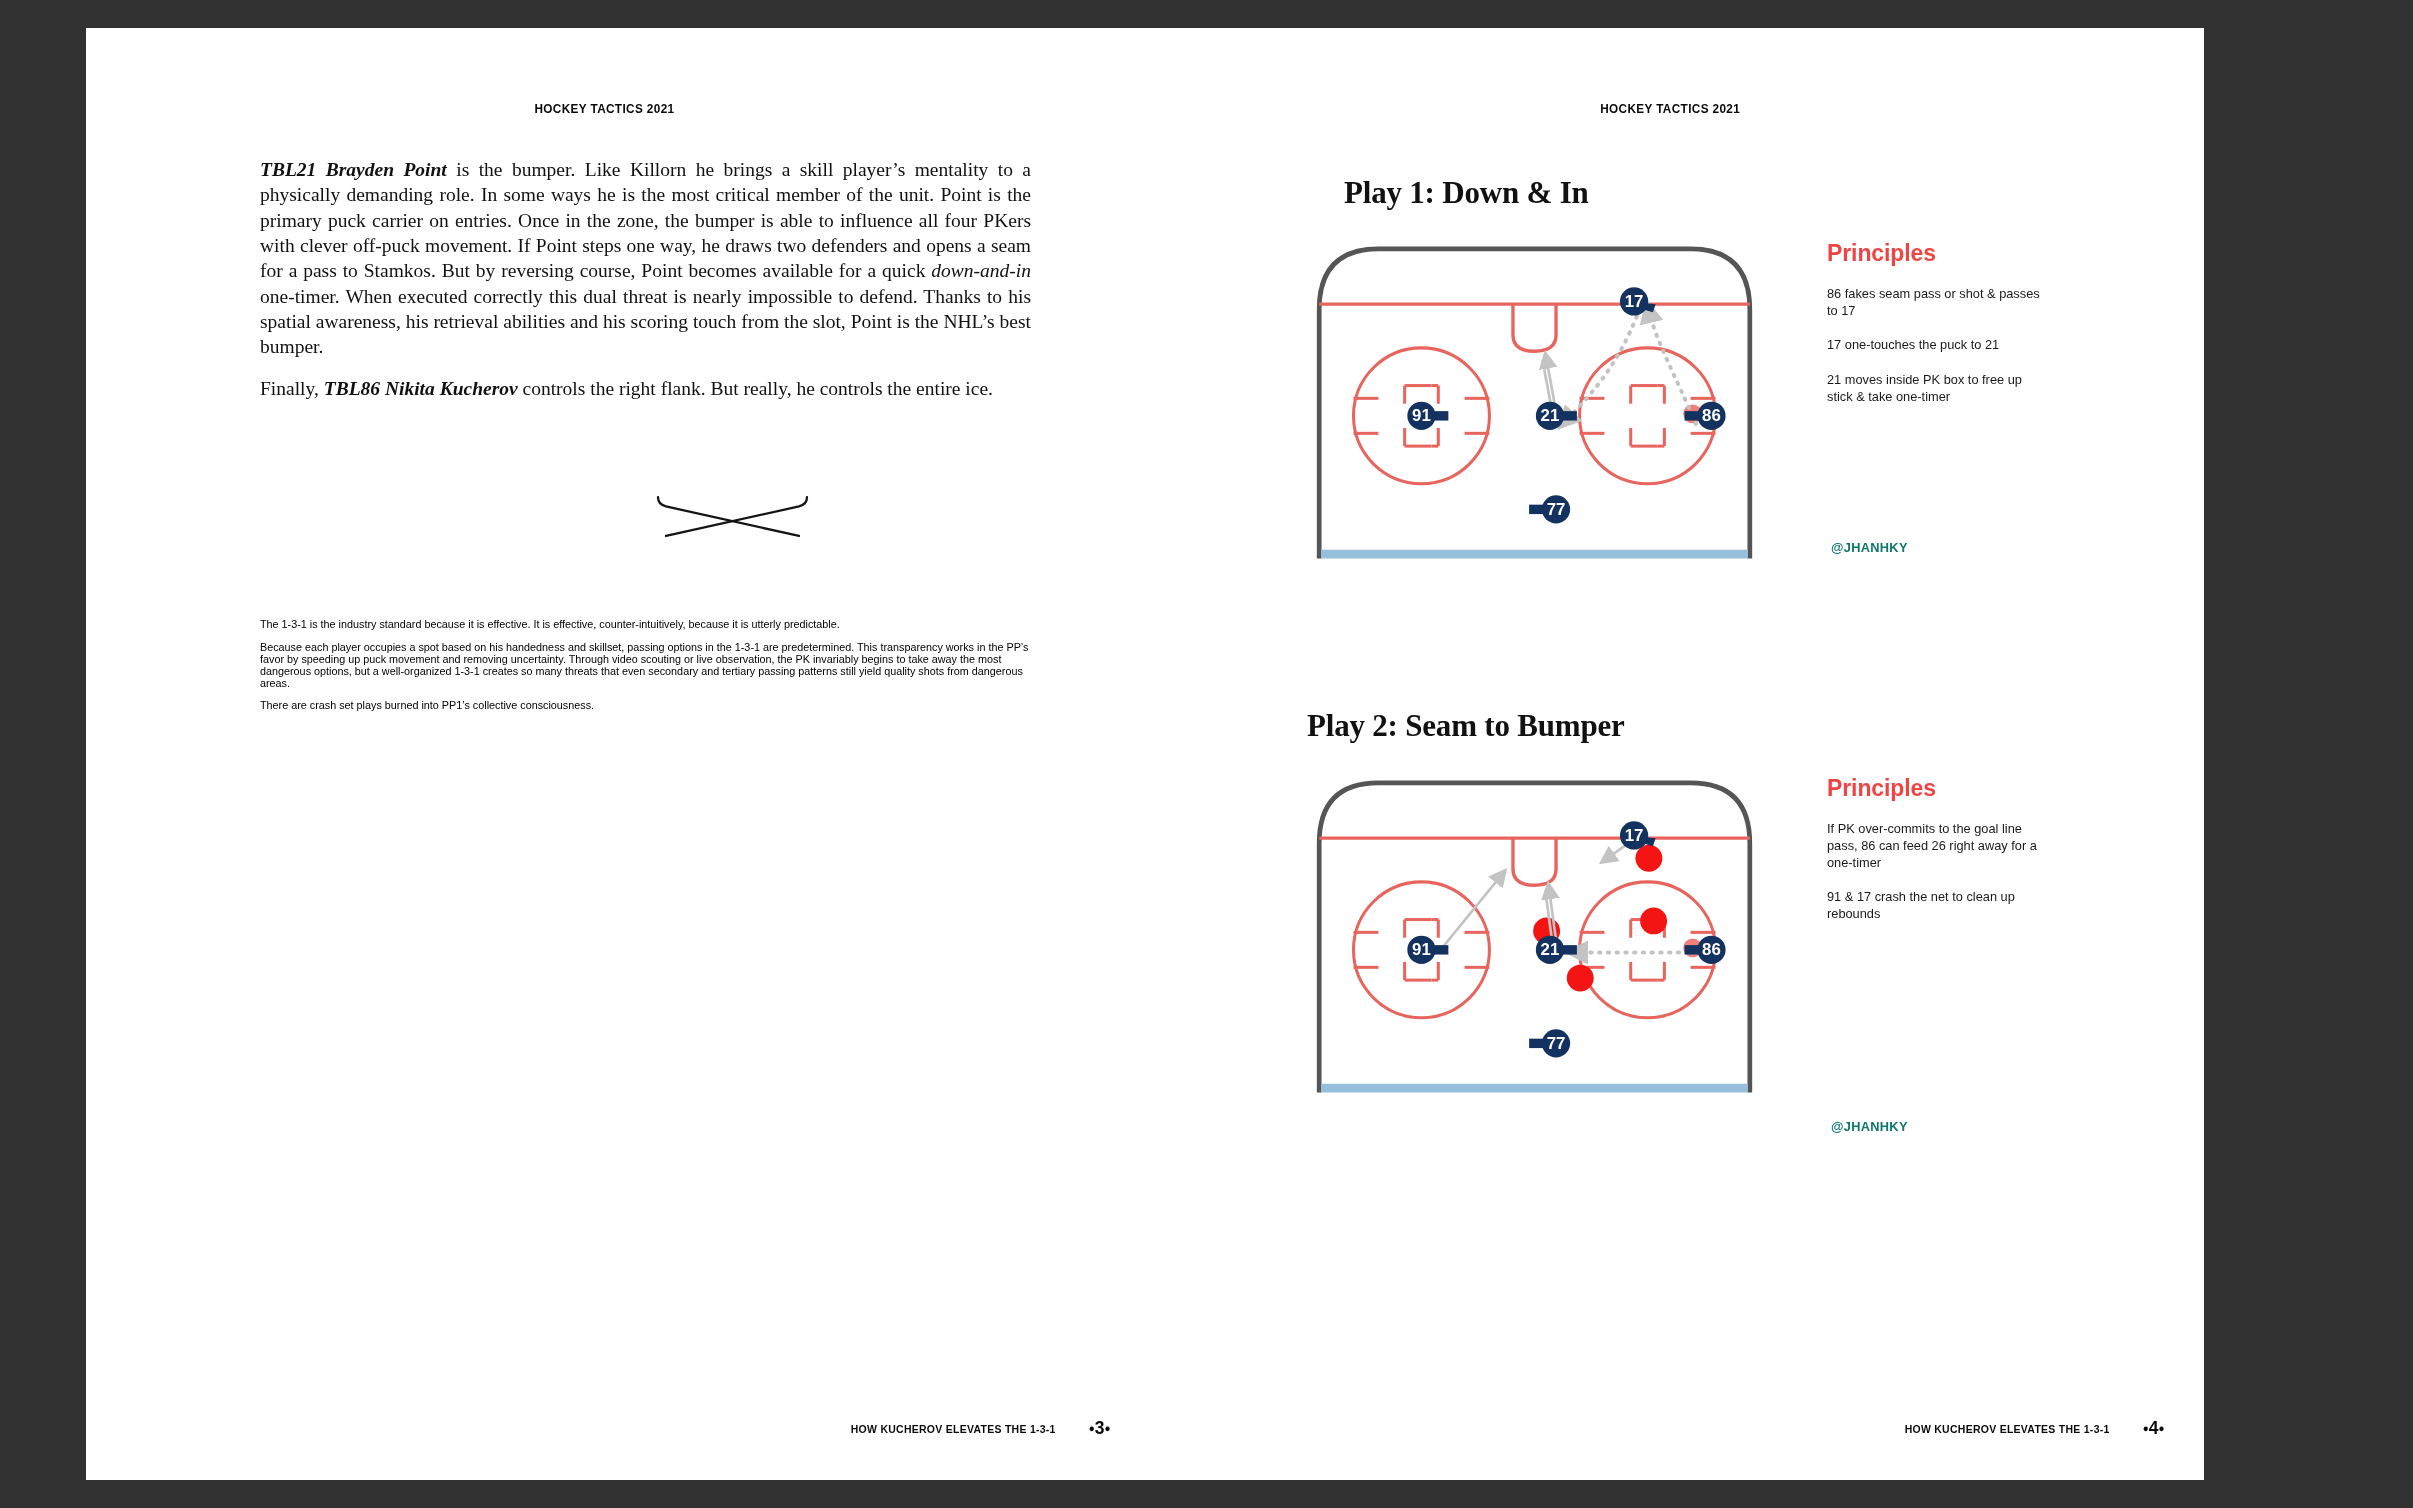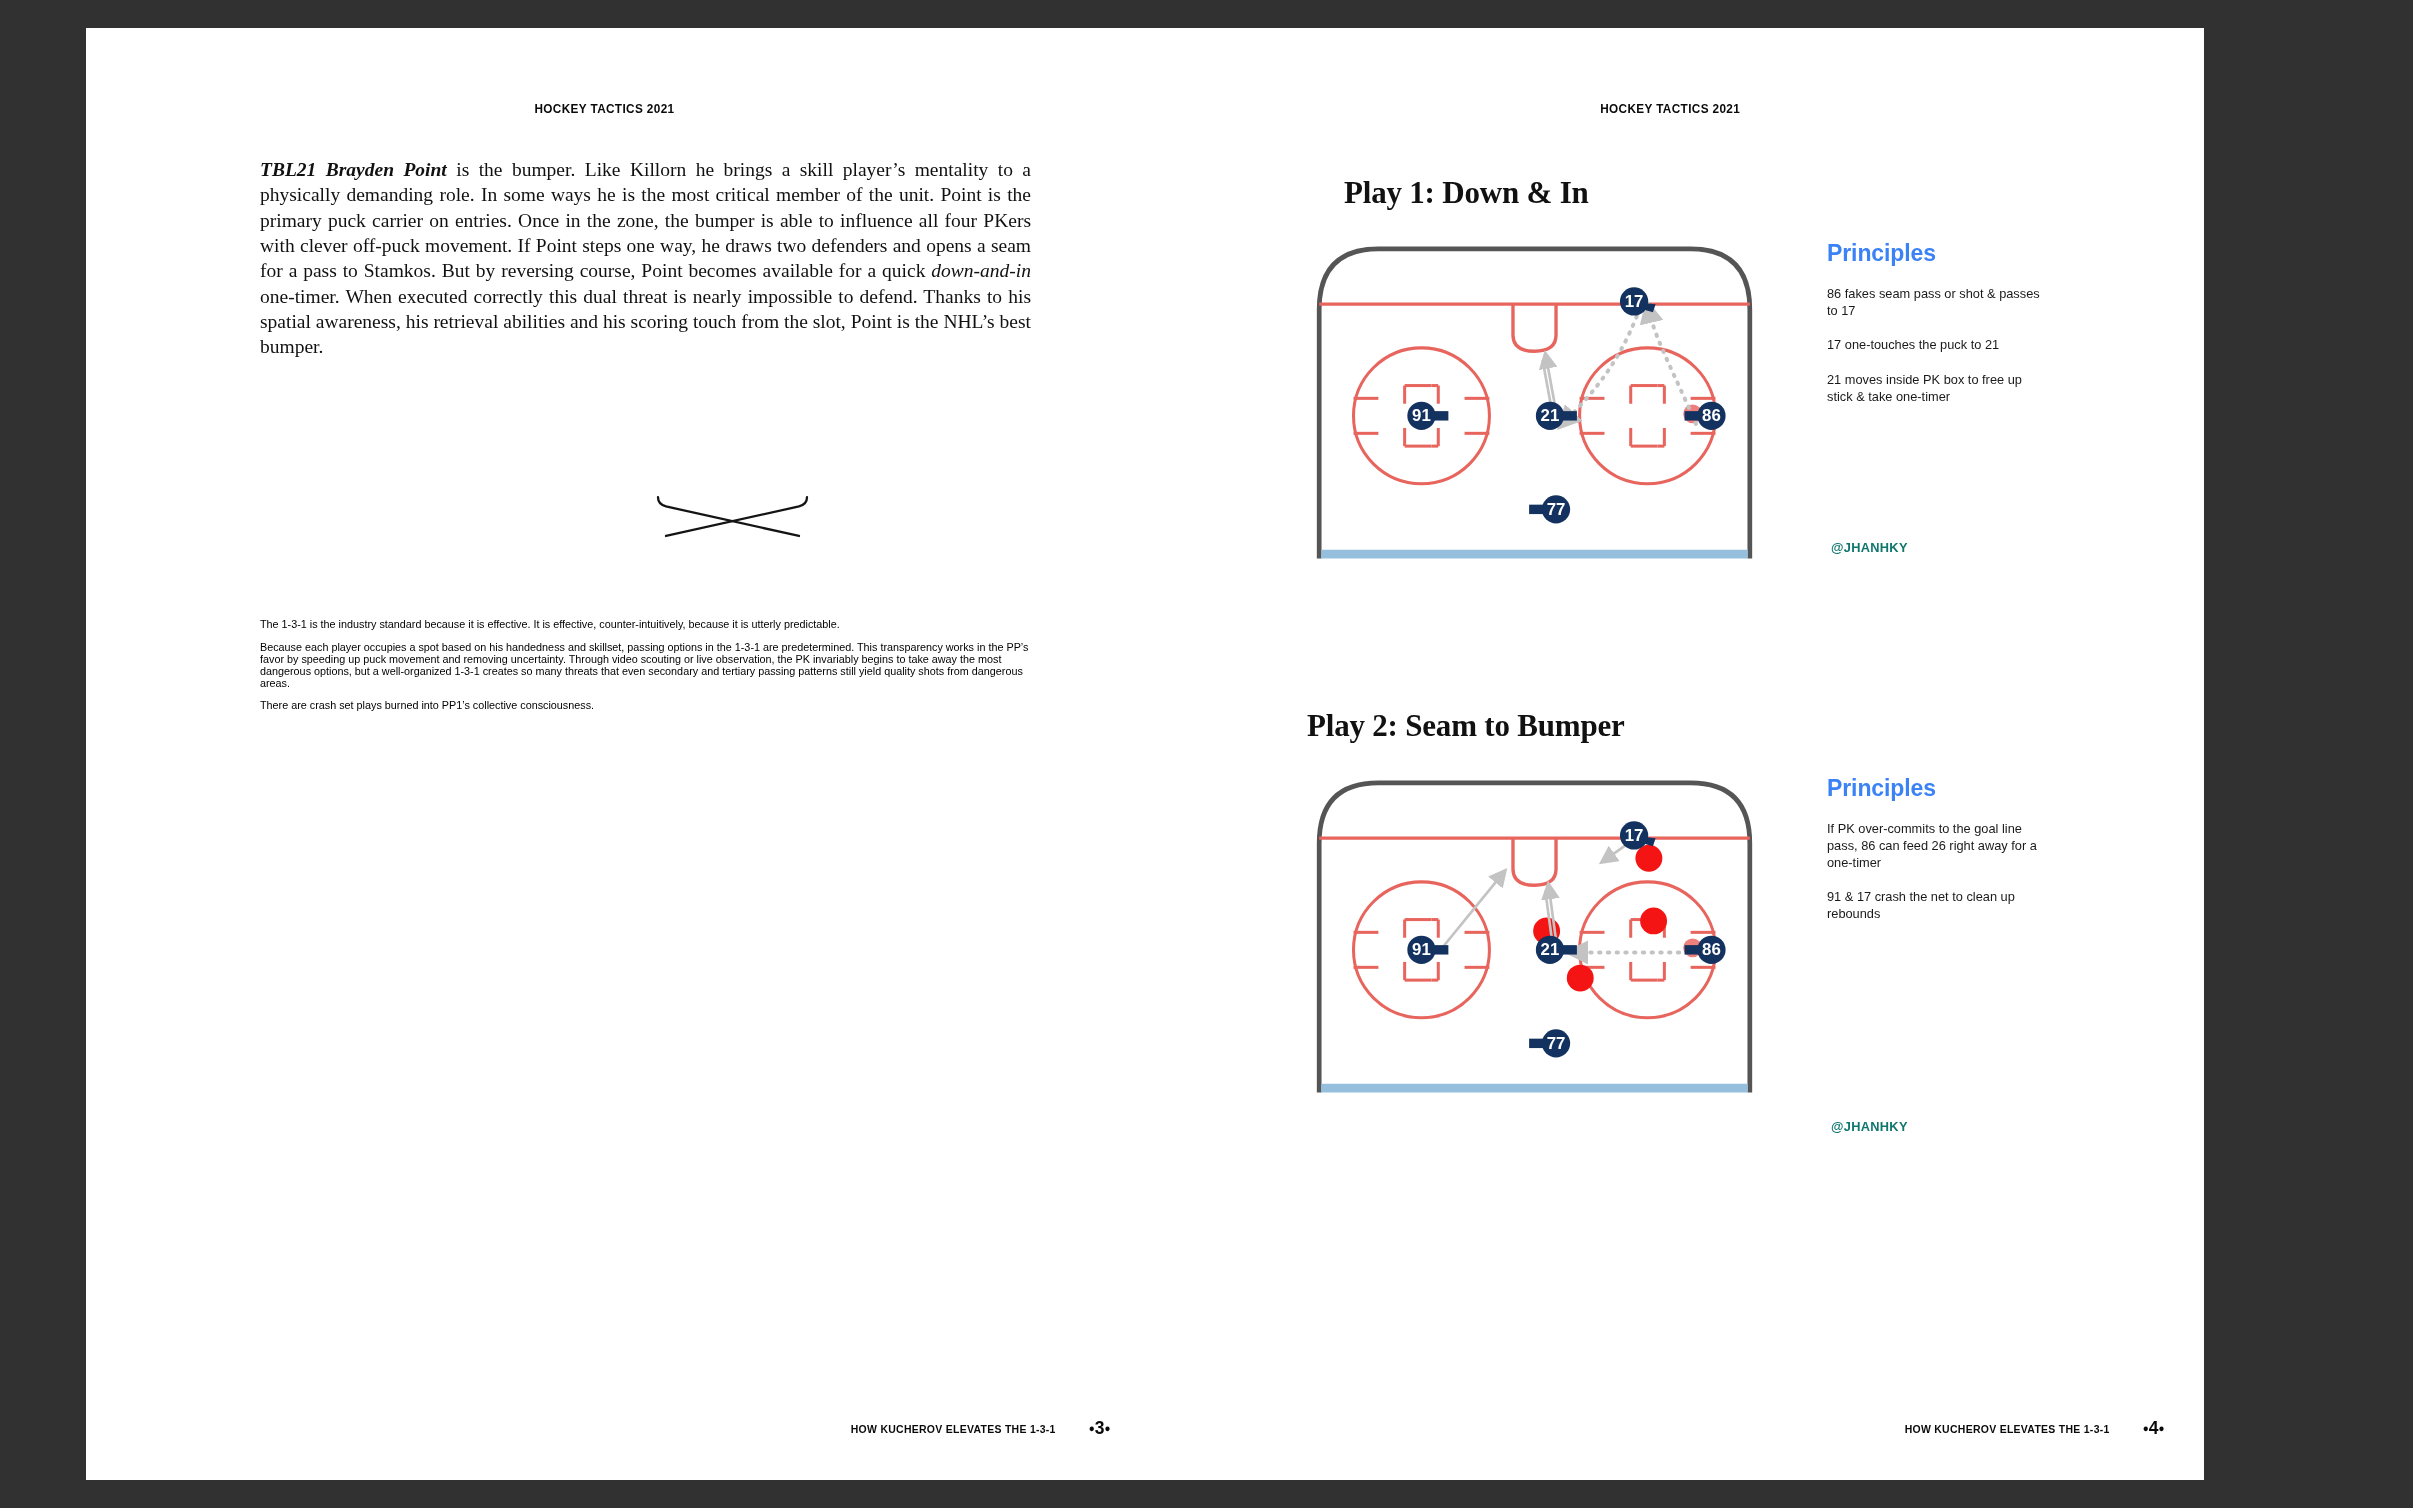--- a/index.html
+++ b/index.html
@@ -91,21 +91,21 @@
     white-space:nowrap;
   }
   .rink-wrap{position:absolute;}
   .principles{
     position:absolute;
     width:222px;
   }
   .principles h3{
     margin:0 0 17.5px 0;
     font-family:"Liberation Sans",sans-serif;
-    font-weight:bold;font-size:23px;color:#3b82f6;
+    font-weight:bold;font-size:23px;color:#ef4444;
     letter-spacing:-0.1px;
   }
   .principles p{
     margin:0 0 17.5px 0;
     font-family:"Liberation Sans",sans-serif;
     font-size:12.8px;line-height:1.33;color:#1a1a1a;
   }
   .watermark{
     position:absolute;
     font-family:"Liberation Sans",sans-serif;
@@ -118,20 +118,21 @@
 <body>
 
 <div class="spread">
 
   <div class="page page-left">
 
     <div class="running-head">HOCKEY TACTICS 2021</div>
 
     <div class="body-col">
       <p id="para-1"><b>TBL21 Brayden Point</b><span> is the bumper. Like Killorn he brings a skill player’s mentality to a physically demanding role. In some ways he is the most critical member of the unit. Point is the primary puck carrier on entries. Once in the zone, the bumper is able to influence all four PKers with clever off-puck movement. If Point steps one way, he draws two defenders and opens a seam for a pass to Stamkos. But by reversing course, Point becomes available for a quick </span><i>down-and-in</i><span> one-timer. When executed correctly this dual threat is nearly impossible to defend. Thanks to his spatial awareness, his retrieval abilities and his scoring touch from the slot, Point is the NHL’s best bumper.</span></p>
+      <p class="last" id="para-2"><span>Finally, </span><b>TBL86 Nikita Kucherov</b><span> controls the right flank. But really, he controls the entire ice.</span></p>
     </div>
 
     <div class="sticks-divider">
       <svg width="155" height="47" viewBox="0 0 230 70">
         <g fill="none" stroke="#141414" stroke-width="3.4" stroke-linecap="round">
           <path d="M4 6 Q4 17 16 20 L214 64"></path>
           <path d="M226 6 Q226 17 214 20 L16 64"></path>
         </g>
       </svg>
     </div>

